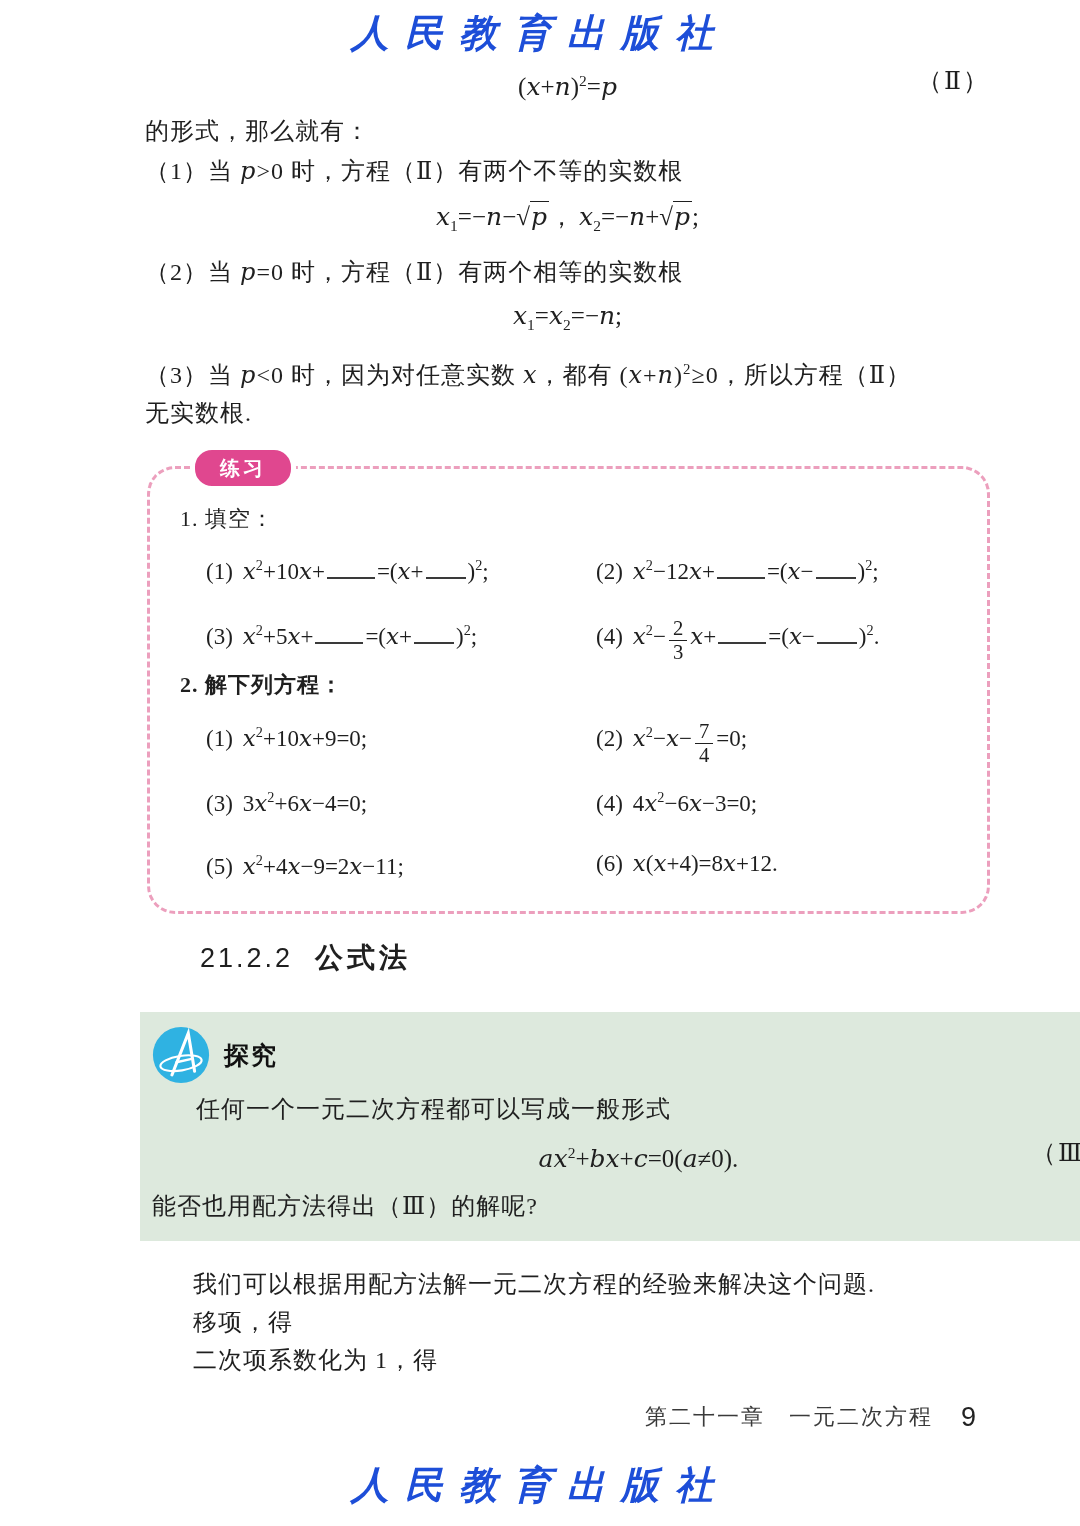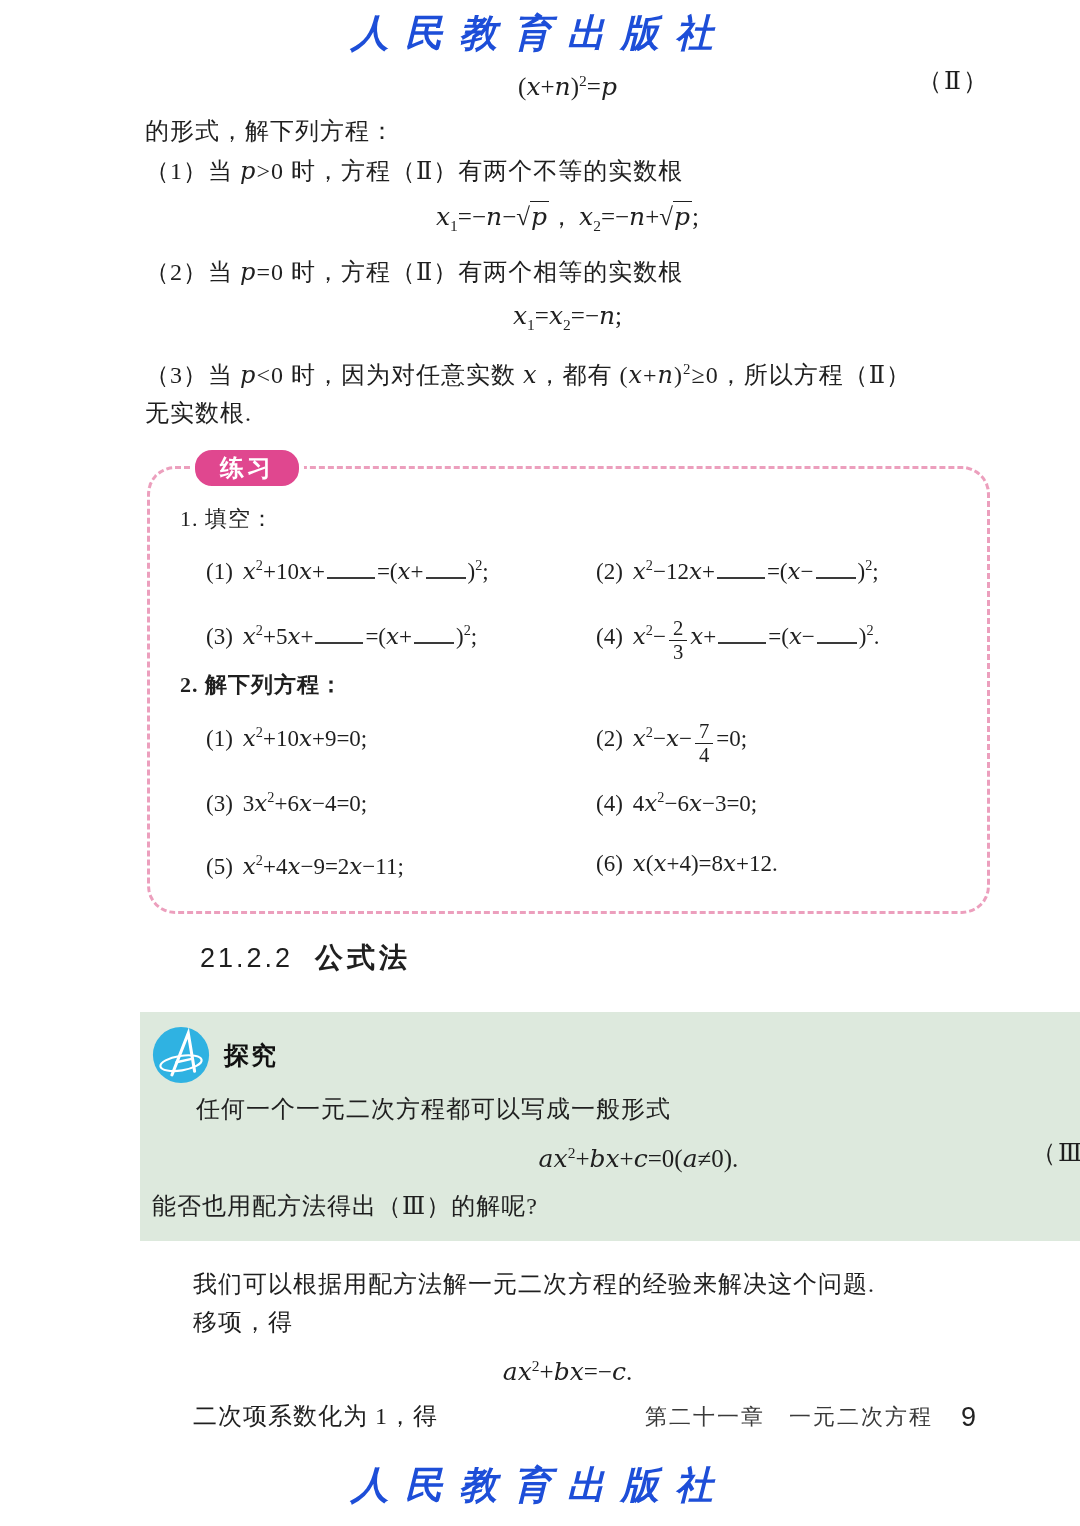--- a/index.html
+++ b/index.html
@@ -34,21 +34,21 @@
   
   .practice {
     position:relative; margin:34px 0 0 2px; width:843px;
     border:3px dashed #ec9fbd; border-radius:28px;
     padding:34px 16px 18px 30px;
   }
   .badge {
     position:absolute; top:-24px; left:40px;
     background:#e0478f; color:#fff;
     font-family:"Liberation Sans","DejaVu Sans",sans-serif;
-    font-size:24px; font-weight:bold; line-height:30px;
+    font-size:20px; font-weight:bold; line-height:30px;
     padding:3px 25px; border-radius:22px; border:5px solid #ffffff;
     letter-spacing:3px;
   }
   .ex-label { font-size:22px; line-height:32px; letter-spacing:1px; }
   .ex-grid { display:grid; grid-template-columns:390px auto; padding-left:26px; align-items:center; }
   .ex-item { font-size:23px; line-height:52px; margin-top:4px; white-space:nowrap; }
   .ex-no { margin-right:10px; }
   .ex-tall { line-height:56px; }
   .q2 { margin-top:4px;font-weight:bold; }
   
@@ -92,21 +92,21 @@
 <div class="logo logo-top">人民教育出版社</div>
 
 <div class="content">
 
 
   <div class="eqrow">
     <span>(<i>x</i>+<i>n</i>)<sup>2</sup>=<i>p</i></span>
     <span class="eqtag">（Ⅱ）</span>
   </div>
 
-  <p class="body-line">的形式，解下列方程：</p>
+  <p class="body-line">的形式，那么就有：</p>
 
   <p class="body-line" style="margin-top:2px;">（1）当 <i>p</i>&gt;0 时，方程（Ⅱ）有两个不等的实数根</p>
 
   <div class="eqrow" style="line-height:48px;">
     <span><i>x</i><sub>1</sub>=−<i>n</i>−<span class="sq">√<span class="rd"><i>p</i></span></span>， <i>x</i><sub>2</sub>=−<i>n</i>+<span class="sq">√<span class="rd"><i>p</i></span></span>;</span>
   </div>
 
   <p class="body-line">（2）当 <i>p</i>=0 时，方程（Ⅱ）有两个相等的实数根</p>
 
   <div class="eqrow">
@@ -162,23 +162,20 @@
     <div class="eqrow">
       <span><i>a</i><i>x</i><sup>2</sup>+<i>b</i><i>x</i>+<i>c</i>=0(<i>a</i>≠0).</span>
       <span class="eqtag">（Ⅲ）</span>
     </div>
     <p class="body-line">能否也用配方法得出（Ⅲ）的解呢?</p>
   </div>
 
   <div class="after">
     <p class="body-line ind">我们可以根据用配方法解一元二次方程的经验来解决这个问题.</p>
     <p class="body-line ind">移项，得</p>
-    <div class="eqrow">
-      <span><i>a</i><i>x</i><sup>2</sup>+<i>b</i><i>x</i>=−<i>c</i>.</span>
-    </div>
     <p class="body-line ind">二次项系数化为 1，得</p>
   </div>
 
 </div>
 
 <div class="footer">
   <span class="footer-chapter">第二十一章　一元二次方程</span>
   <span class="footer-page">9</span>
 </div>
 

